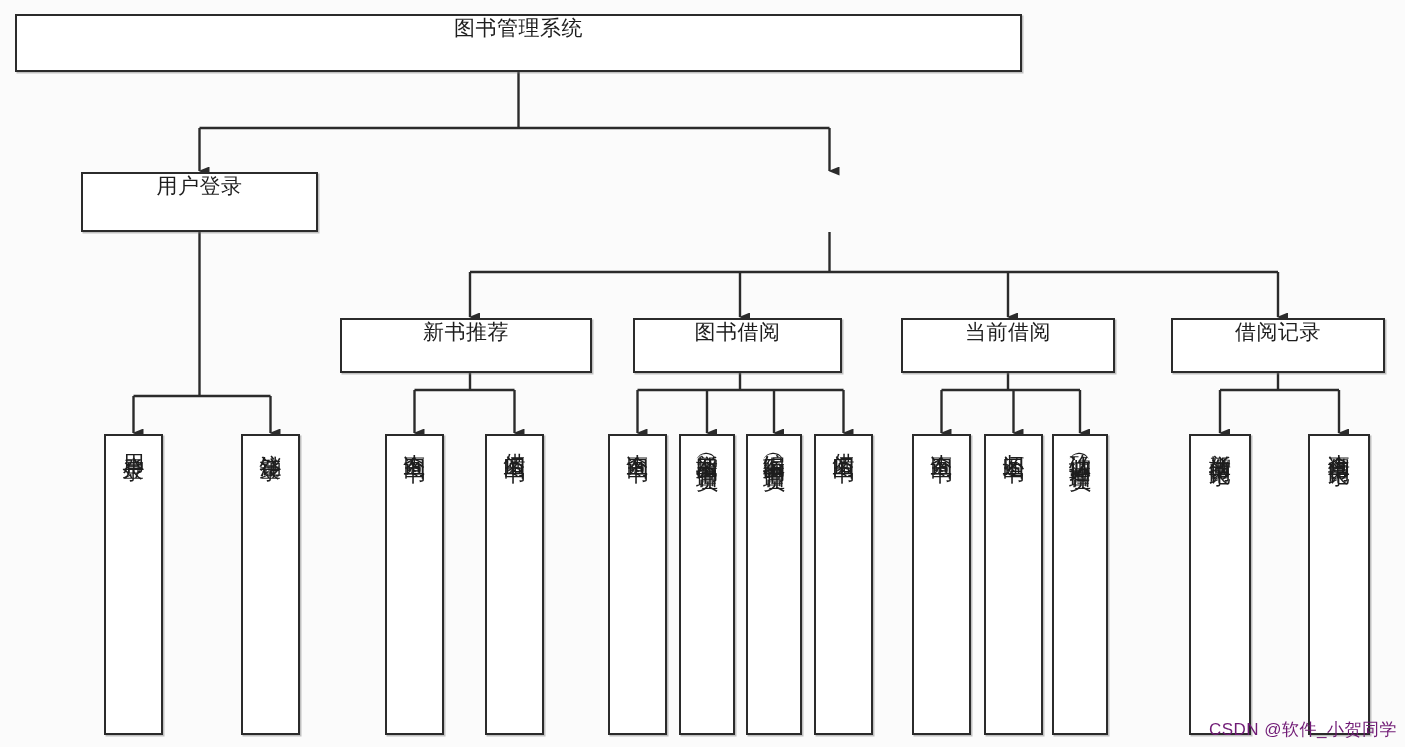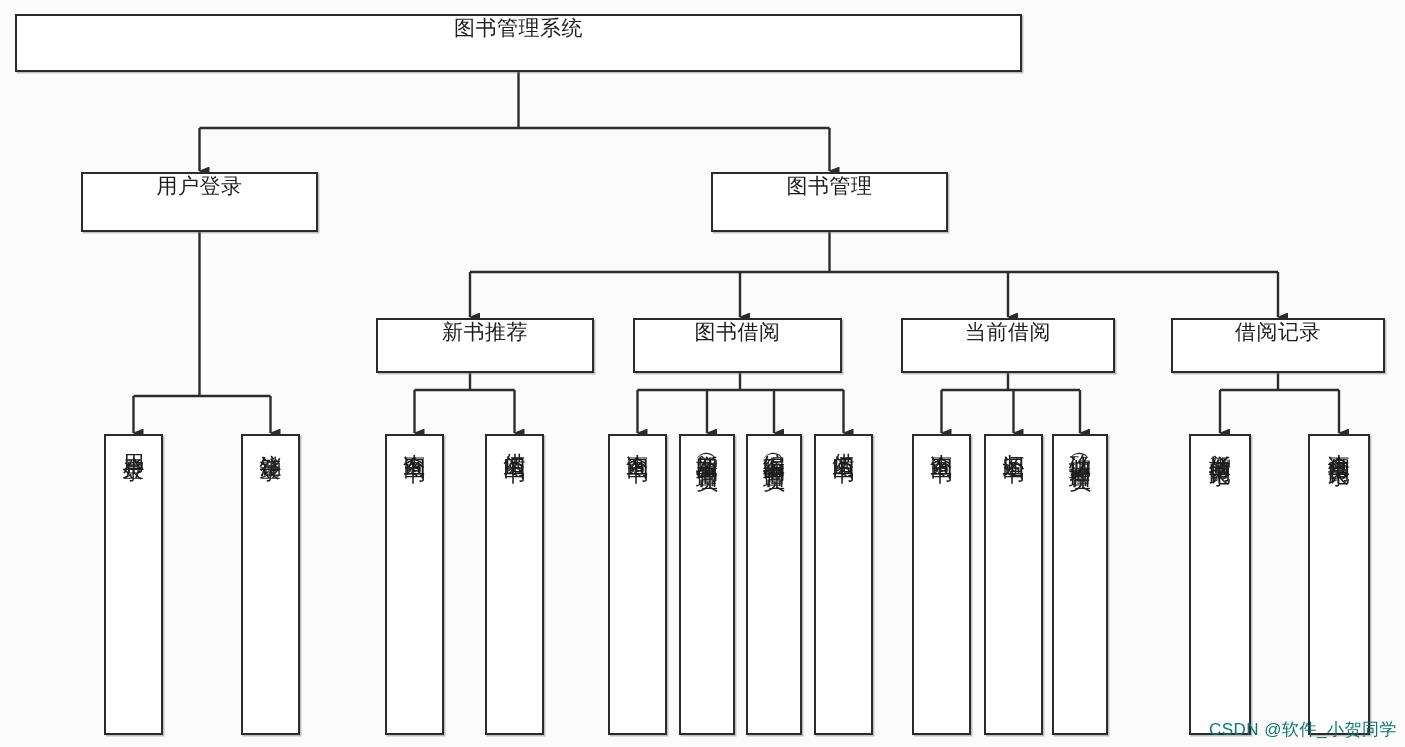--- a/index.html
+++ b/index.html
@@ -49,21 +49,21 @@
     text-orientation: upright;
     font-size: 22px;
     letter-spacing: 2.5px;
     line-height: 1;
   }
   #watermark {
     position: absolute;
     right: 8px;
     bottom: 6px;
     font-size: 17px;
-    color: #0f766e;
+    color: #701a75;
     letter-spacing: 0.5px;
     white-space: nowrap;
     pointer-events: none;
   }
 </style>
 </head>
 <body>
 
 <div id="canvas">
 
@@ -110,25 +110,22 @@
       </g>
   </svg>
 
   <div class="node" style="left: 15px; top: 14px; width: 1007px; height: 58px;">
     <span class="lbl">图书管理系统</span>
   </div>
 
   <div class="node" style="left: 81px; top: 172px; width: 237px; height: 60px;">
     <span class="lbl">用户登录</span>
   </div>
-  <div class="node" style="left: 711px; top: 172px; width: 237px; height: 60px;">
-    <span class="lbl">图书管理</span>
-  </div>
 
-  <div class="node" style="left: 376px; top: 318px; width: 218px; height: 55px;">
+  <div class="node" style="left: 340px; top: 318px; width: 252px; height: 55px;">
     <span class="lbl">新书推荐</span>
   </div>
   <div class="node" style="left: 633px; top: 318px; width: 209px; height: 55px;">
     <span class="lbl">图书借阅</span>
   </div>
   <div class="node" style="left: 1171px; top: 318px; width: 214px; height: 55px;">
     <span class="lbl">借阅记录</span>
   </div>
   <div class="node" style="left: 901px; top: 318px; width: 214px; height: 55px;">
     <span class="lbl">当前借阅</span>

